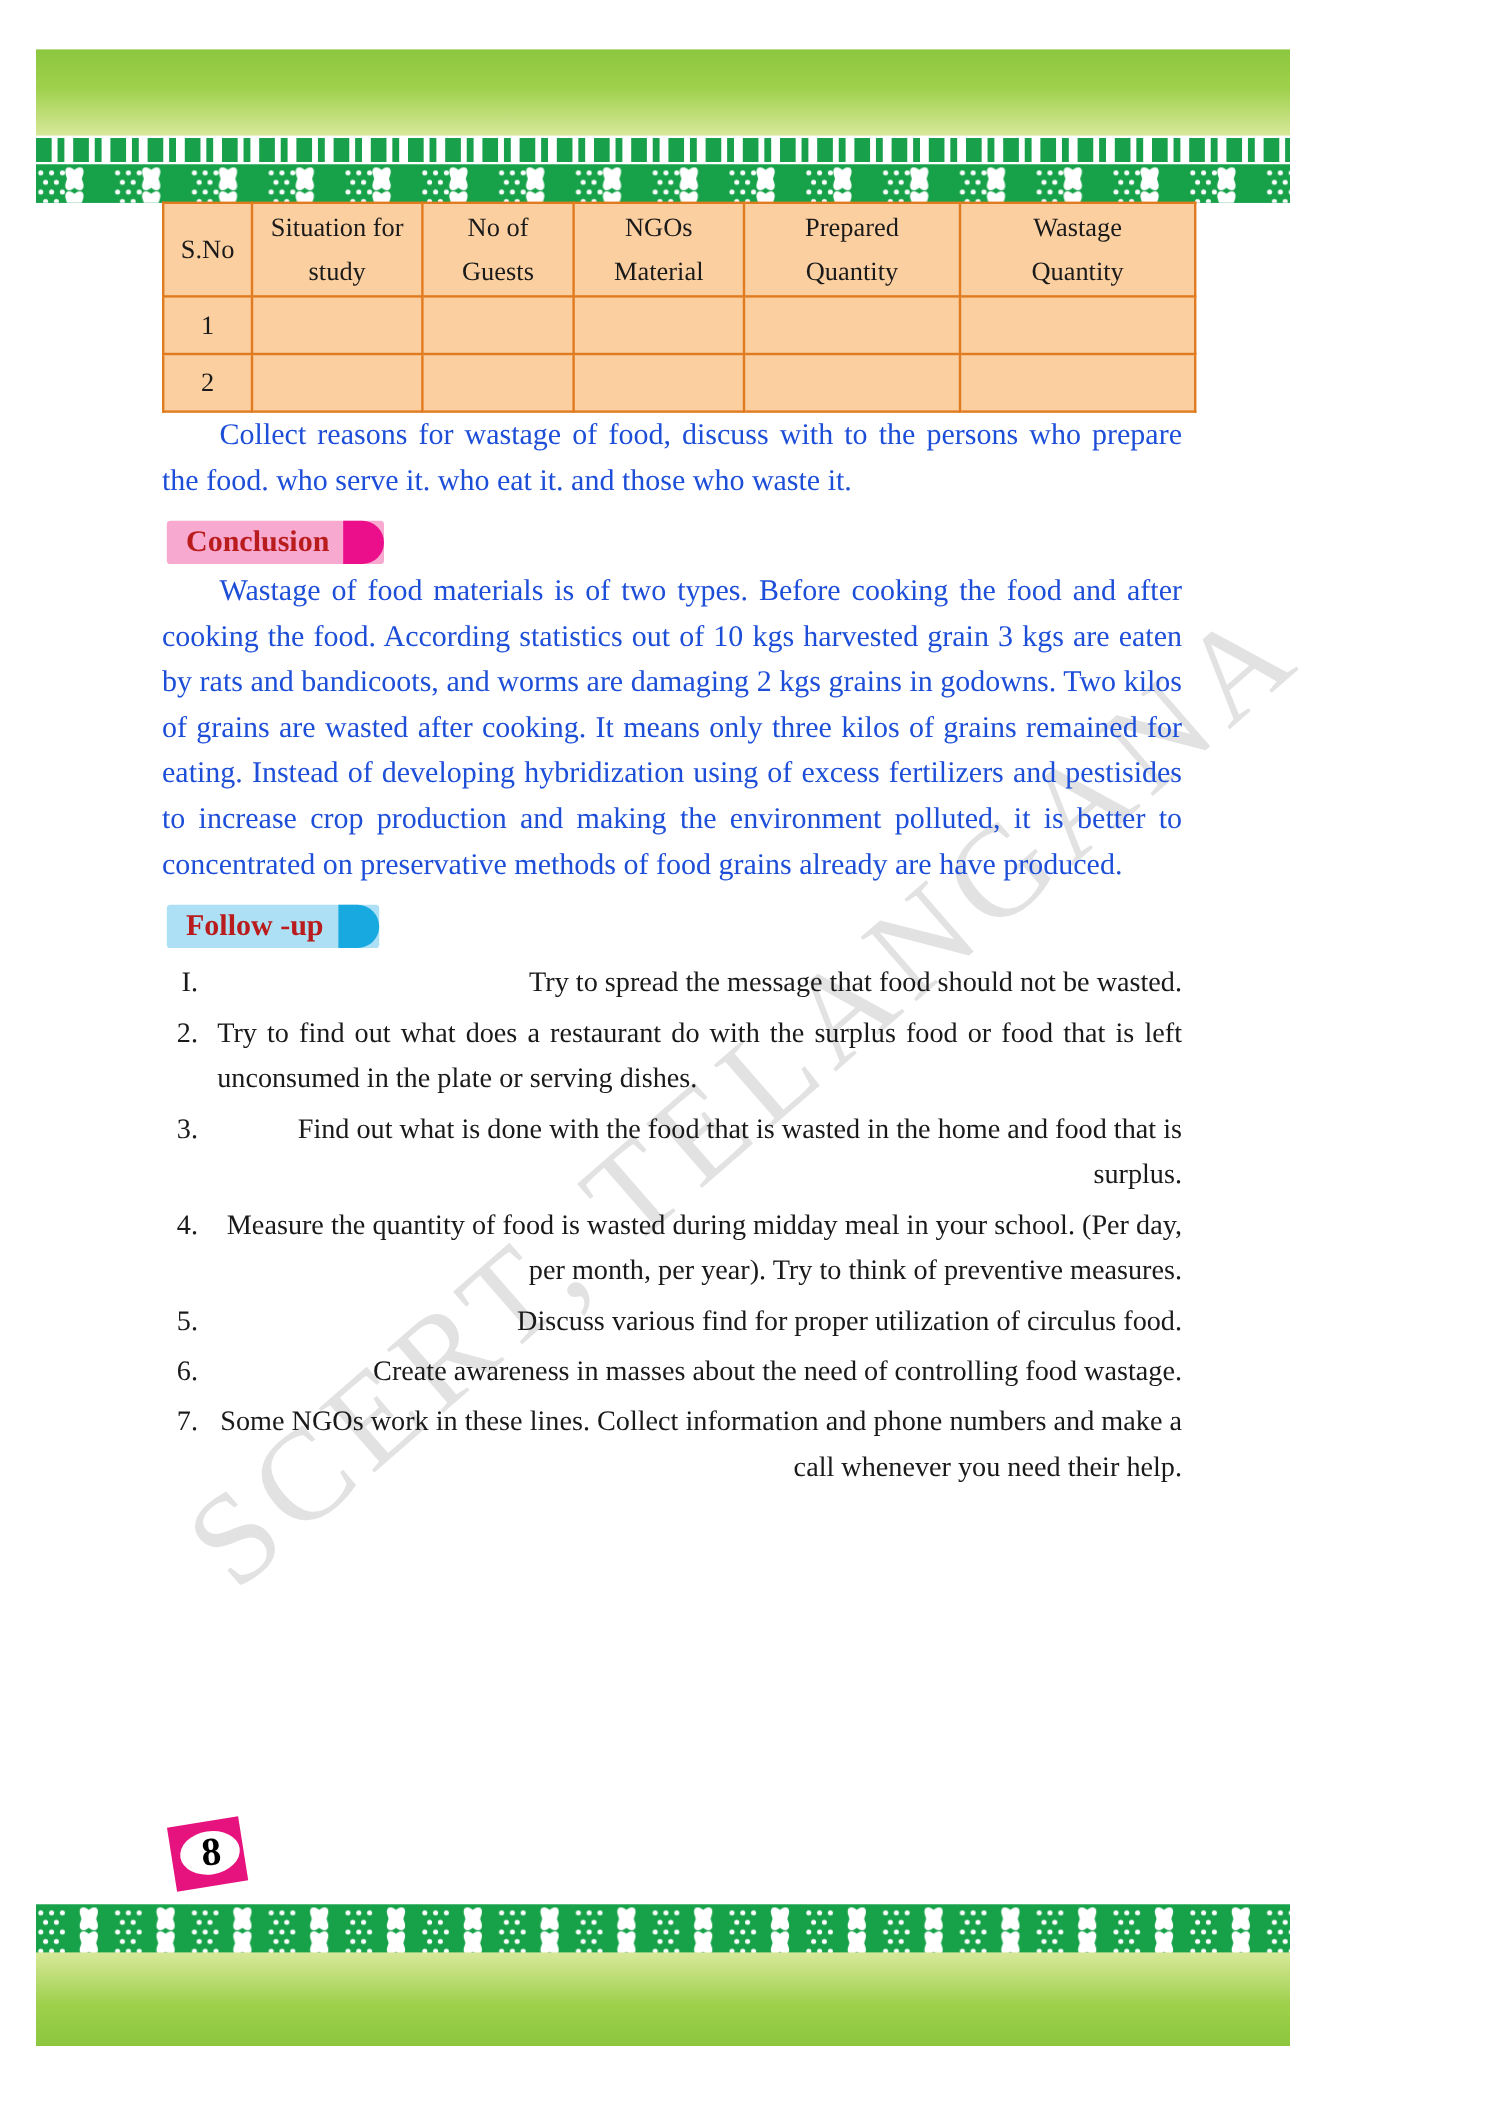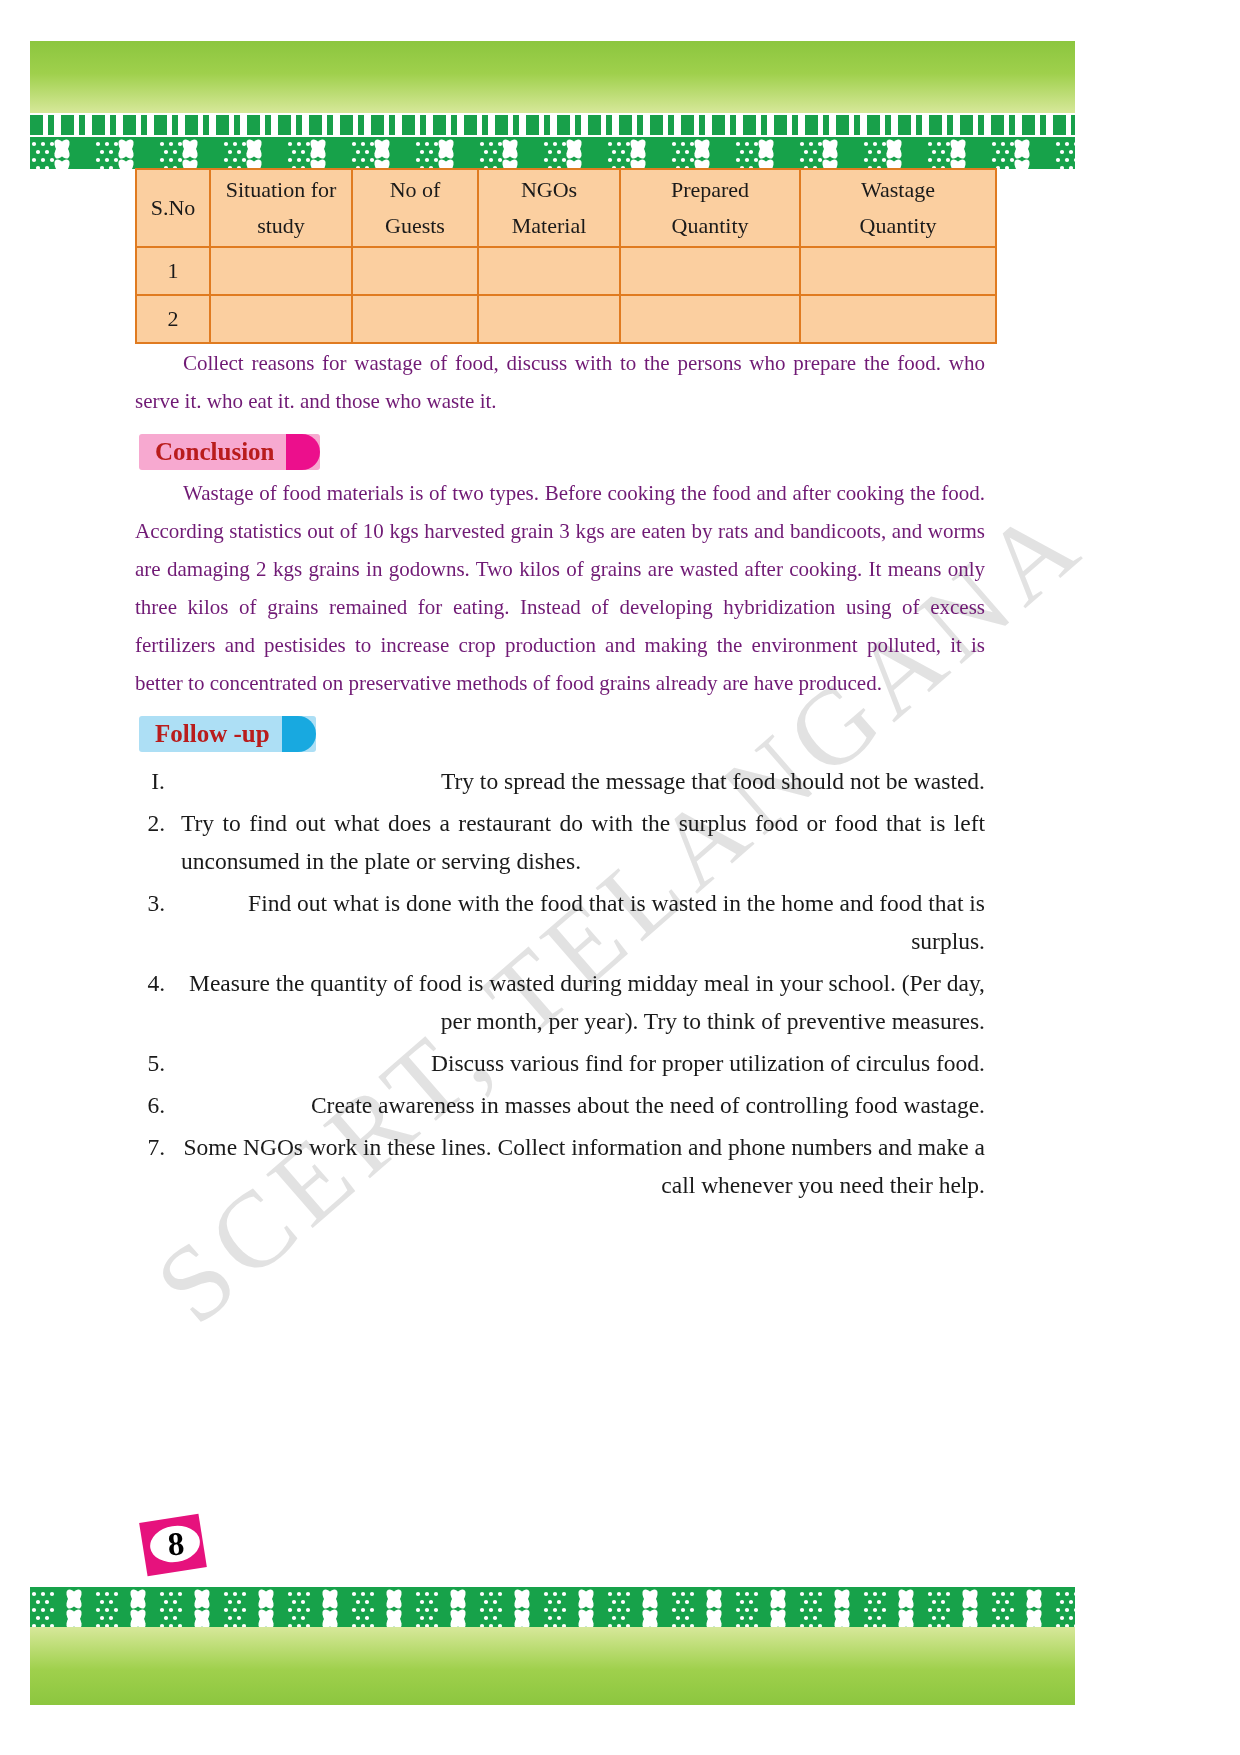--- a/index.html
+++ b/index.html
@@ -120,23 +120,23 @@
 
   .col-1 { width: 72px; }
   .col-2 { width: 140px; }
   .col-3 { width: 124px; }
   .col-4 { width: 140px; }
   .col-5 { width: 178px; }
   .col-6 { width: 194px; }
 
   
   p.para {
-    font-size: 21px;
+    font-size: 25px;
     line-height: 38px;
-    color: #701a75;
+    color: #1d4ed8;
     text-align: justify;
     margin: 0;
     text-indent: 48px;
   }
   .para-after-table { margin-top: 18px; }
   .para-gap { margin-top: 6px; }
 
   
   .badge {
     position: relative;

